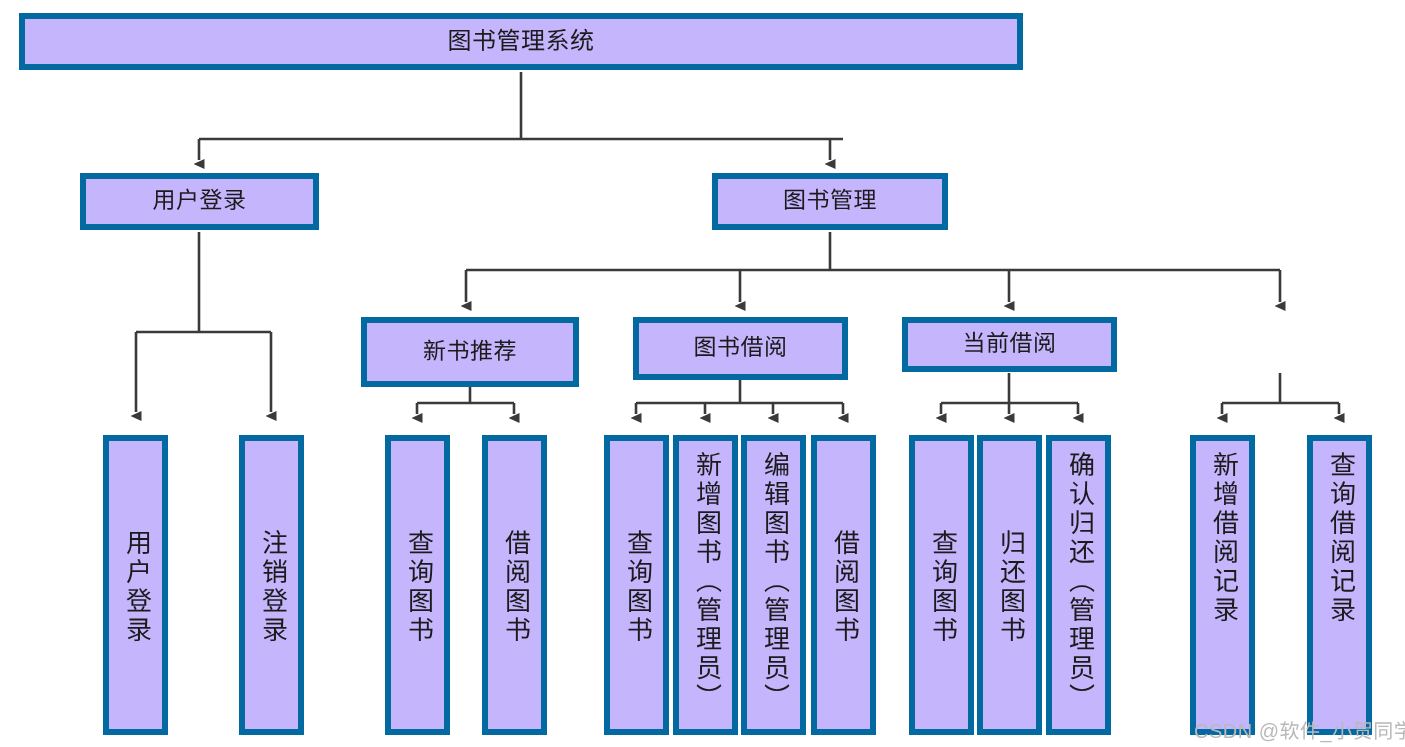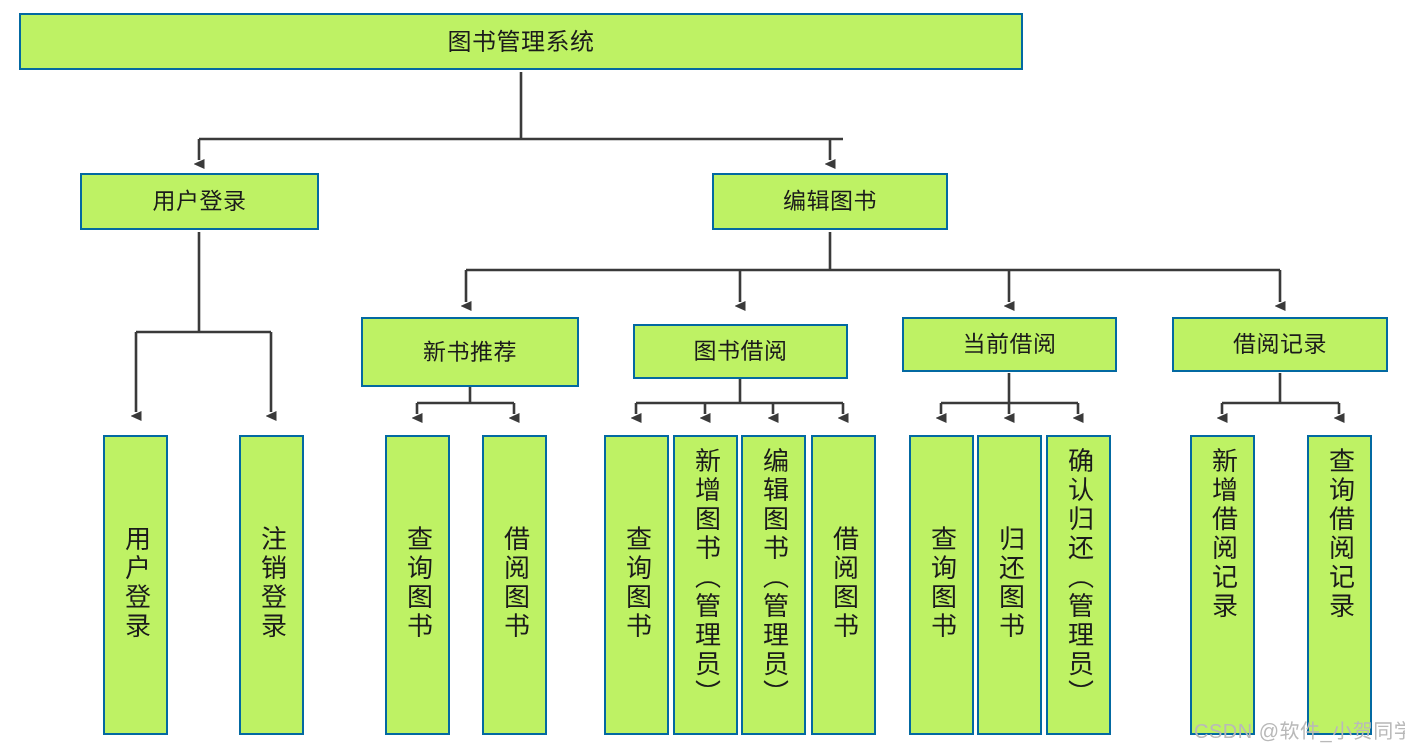--- a/index.html
+++ b/index.html
@@ -22,26 +22,27 @@
     position: absolute;
     left: 0;
     top: 0;
     width: 1405px;
     height: 747px;
     pointer-events: none;
   }
   .node {
     position: absolute;
     box-sizing: border-box;
-    background: #bef264;
-    border: 2px solid #0369a1;
+    background: #c4b5fd;
+    border: 6px solid #0369a1;
     display: flex;
     align-items: center;
     justify-content: center;
     z-index: 2;
+    font-family: Liberation Serif, serif;
   }
   .node-label {
     color: #1b1b1b;
     letter-spacing: 0.5px;
     white-space: nowrap;
     line-height: 1.15;
   }
   
   .node.horiz .node-label {
     font-size: 23px;
@@ -131,38 +132,35 @@
 
   <div class="node root horiz" style="left:19px; top:13px; width:1004px; height:57px;">
     <span class="node-label">图书管理系统</span>
   </div>
 
   <div class="node horiz" style="left:80px; top:173px; width:239px; height:57px;">
     <span class="node-label">用户登录</span>
   </div>
 
   <div class="node horiz" style="left:712px; top:173px; width:236px; height:57px;">
-    <span class="node-label">编辑图书</span>
+    <span class="node-label">图书管理</span>
   </div>
 
   <div class="node horiz" style="left:361px; top:317px; width:218px; height:70px;">
     <span class="node-label">新书推荐</span>
   </div>
 
-  <div class="node horiz" style="left:633px; top:324px; width:215px; height:55px;text-align:right;">
+  <div class="node horiz" style="left:633px; top:317px; width:215px; height:63px;text-align:right;">
     <span class="node-label">图书借阅</span>
   </div>
 
   <div class="node horiz" style="left:902px; top:317px; width:215px; height:55px;align-items:center;">
     <span class="node-label">当前借阅</span>
   </div>
 
-  <div class="node horiz" style="left:1172px; top:317px; width:216px; height:55px;">
-    <span class="node-label">借阅记录</span>
-  </div>
 
   <div class="node vert mid" style="left:103px; top:435px; width:65px; height:300px;">
     <span class="node-label">用户登录</span>
   </div>
 
   <div class="node vert mid" style="left:239px; top:435px; width:65px; height:300px;">
     <span class="node-label">注销登录</span>
   </div>
 
   <div class="node vert mid" style="left:385px; top:435px; width:65px; height:300px;">

